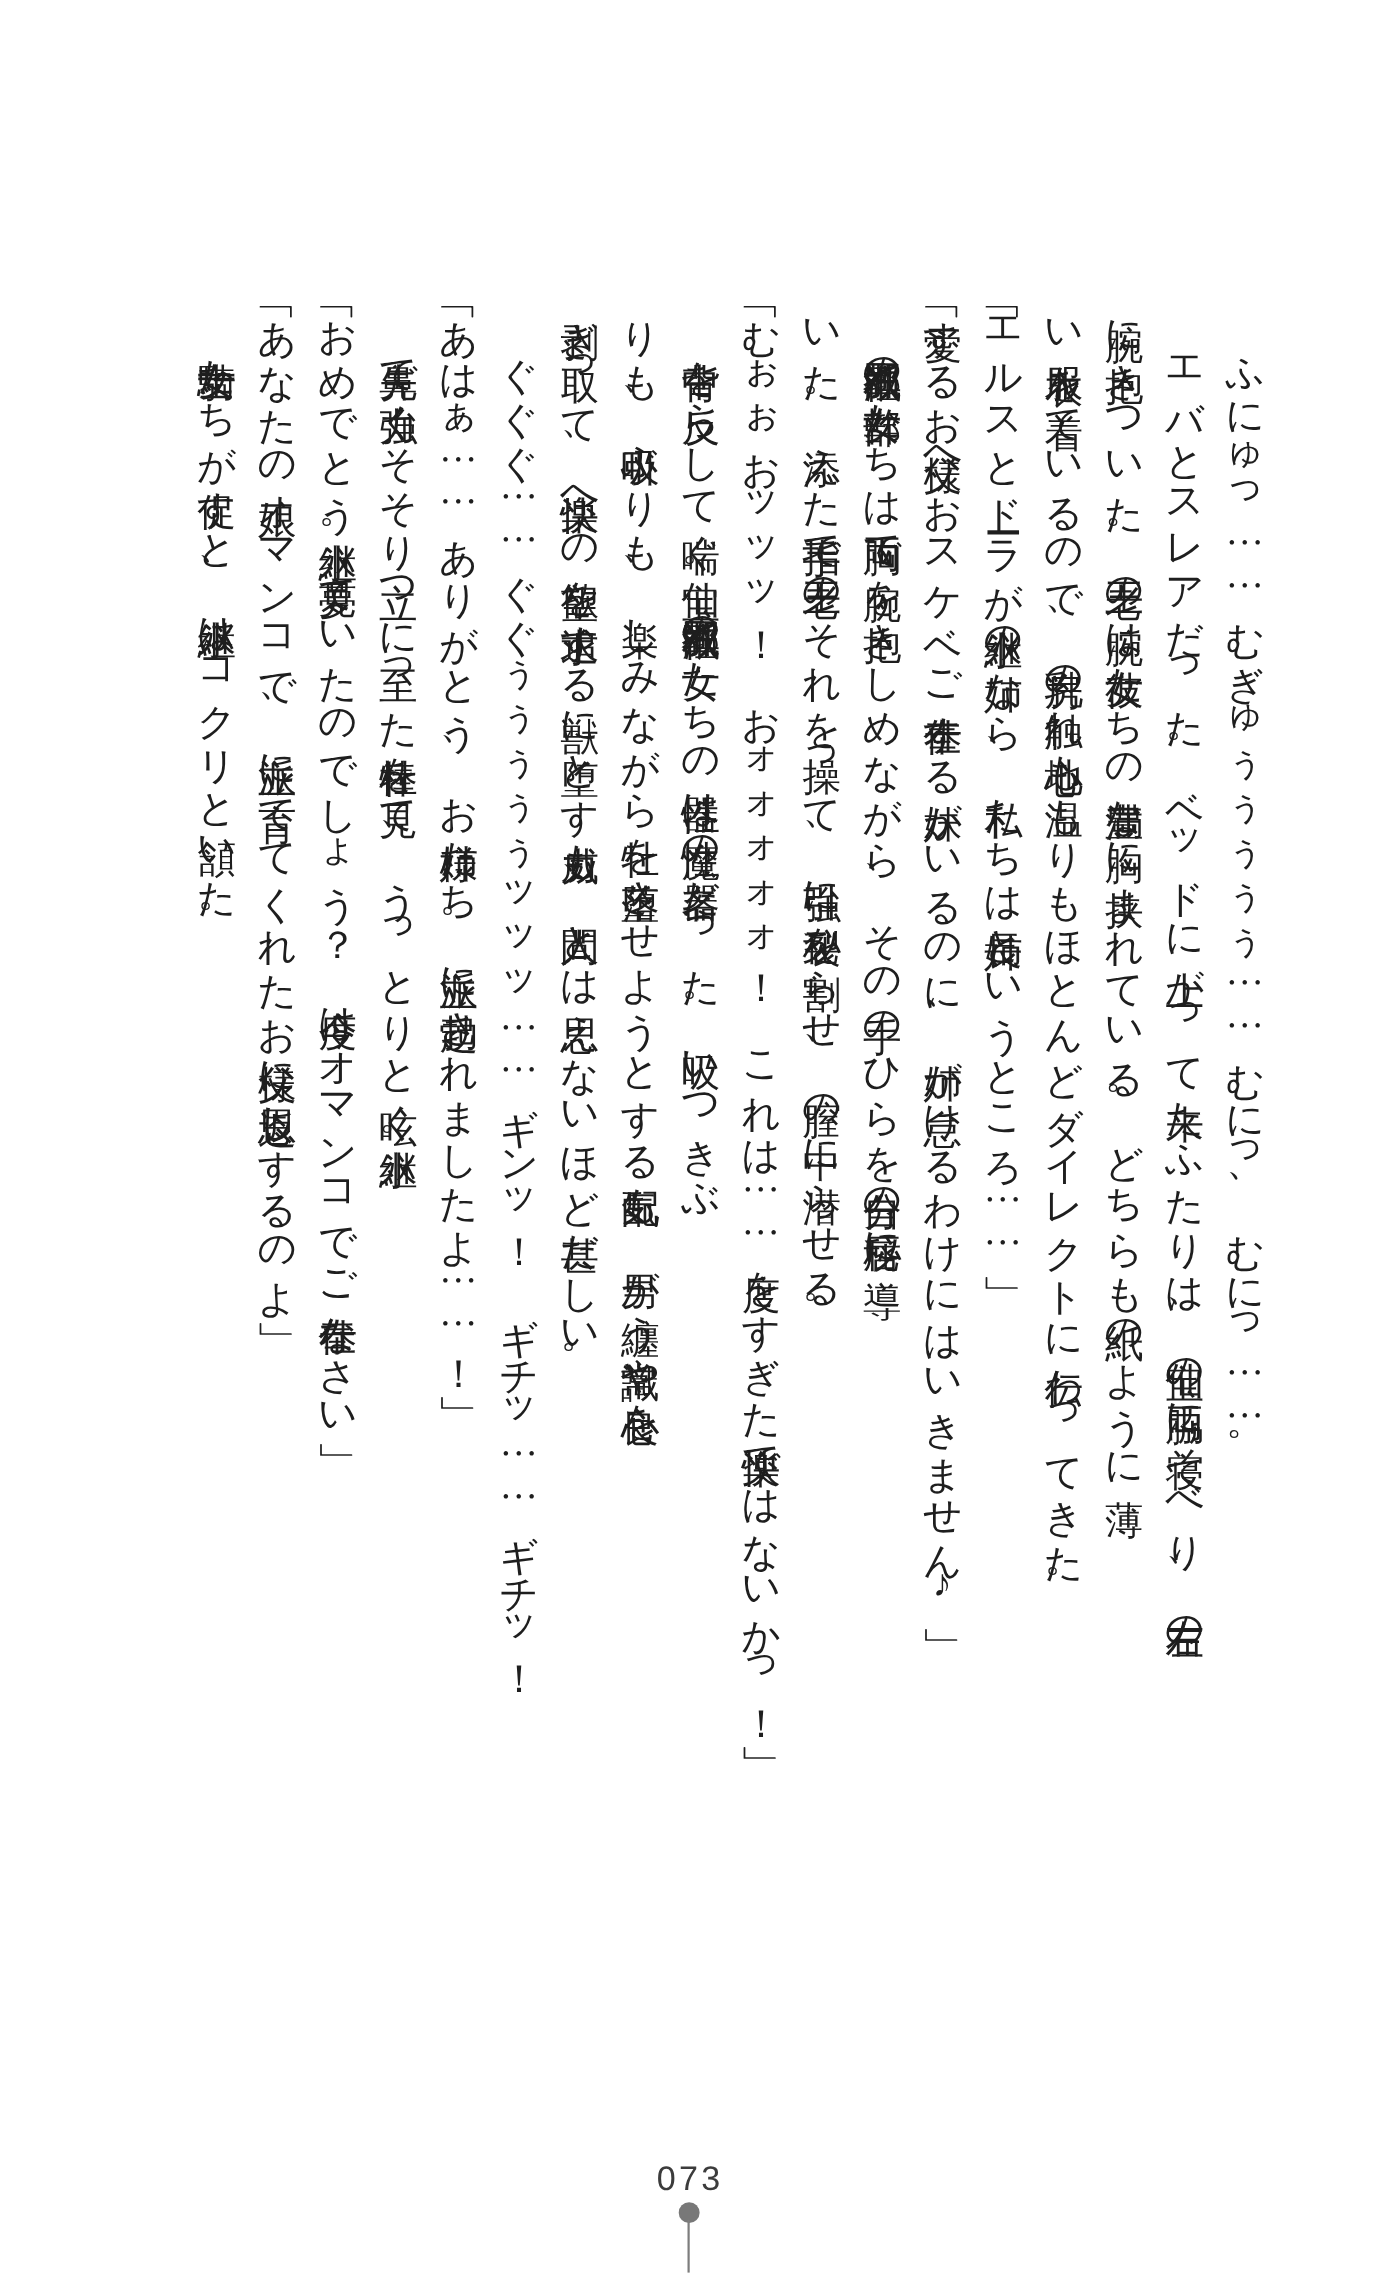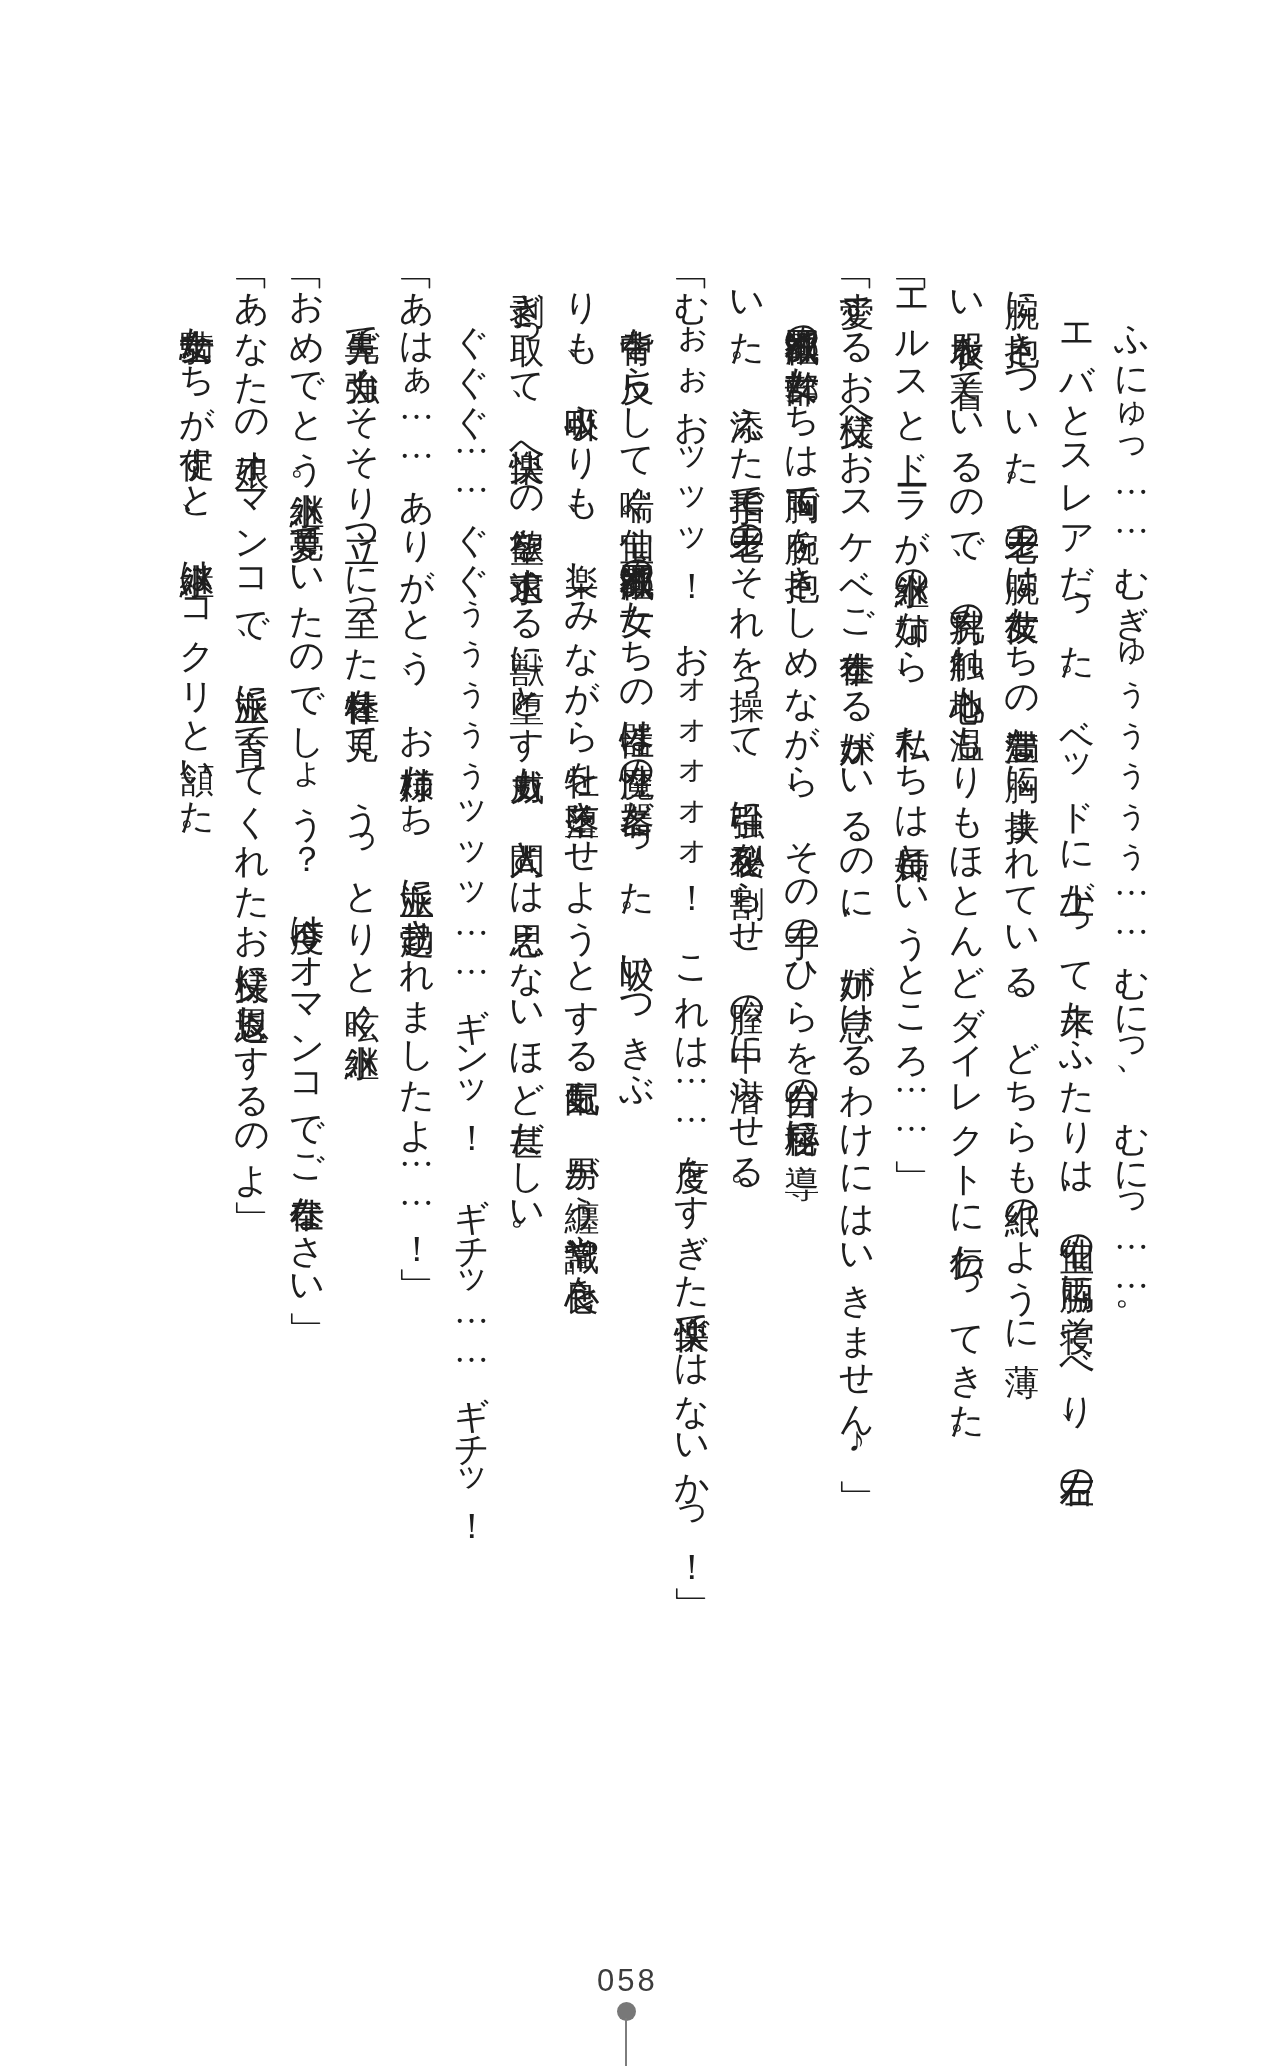--- a/index.html
+++ b/index.html
@@ -90,17 +90,17 @@
     <div class="line">りも、吸引ぶりも、楽しみながら牡を堕落させようとする気配も、男が纏う常識や良心を</div>
     <div class="line">剥ぎ取って、快楽への欲望を追求する獣に堕とす威力も、人間とは思えないほど甚だしい。</div>
     <div class="line indent">ぐぐぐ……ぐぐぅぅぅぅぅッッッ……ギンッ！　ギチッ……ギチッ！</div>
     <div class="line">「あはぁ……ありがとう、お姉様たち。立派に勃起されましたよ……！」</div>
     <div class="line indent">鼻先で力強くそそり立つに至った牡棒を見て、うっとりと呟く氷継。</div>
     <div class="line">「おめでとう氷継。夢見ていたのでしょう？　今度はオマンコでご奉仕なさい」</div>
     <div class="line">「あなたの娘オマンコで、立派に育ててくれたお父様に恩返しするのよ」</div>
     <div class="line indent">女騎士たちが促すと、氷継はコクリと頷いた。</div>
   </div>
 
-  <div class="page-number">058</div>
+  <div class="page-number">073</div>
   <div class="footer-dot"></div>
   <div class="footer-line"></div>
 
 </div>
 
 </body></html>

